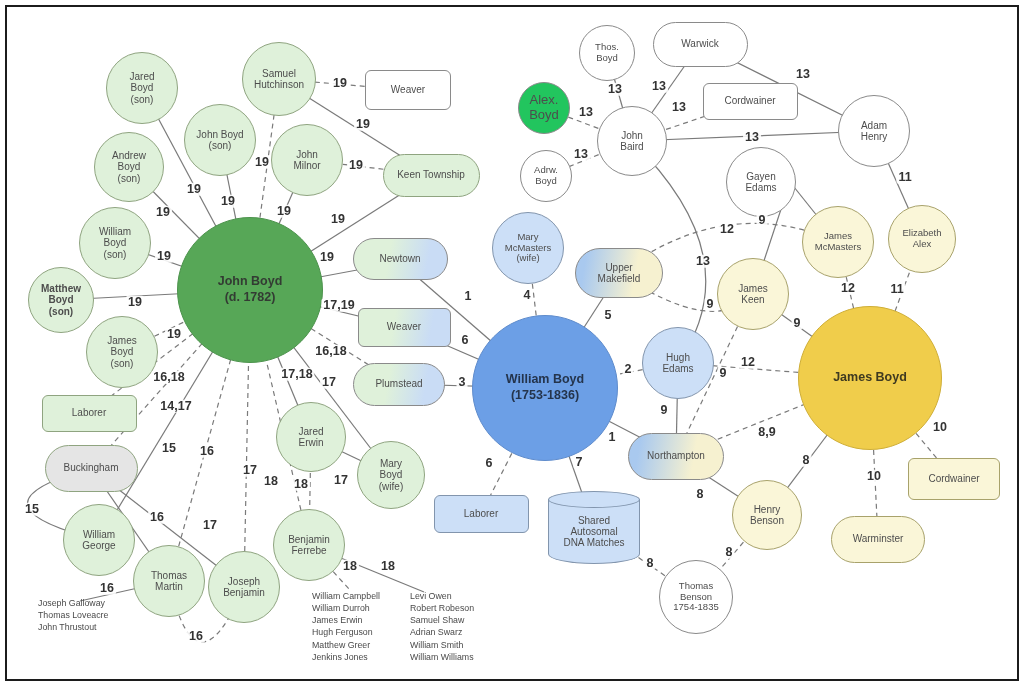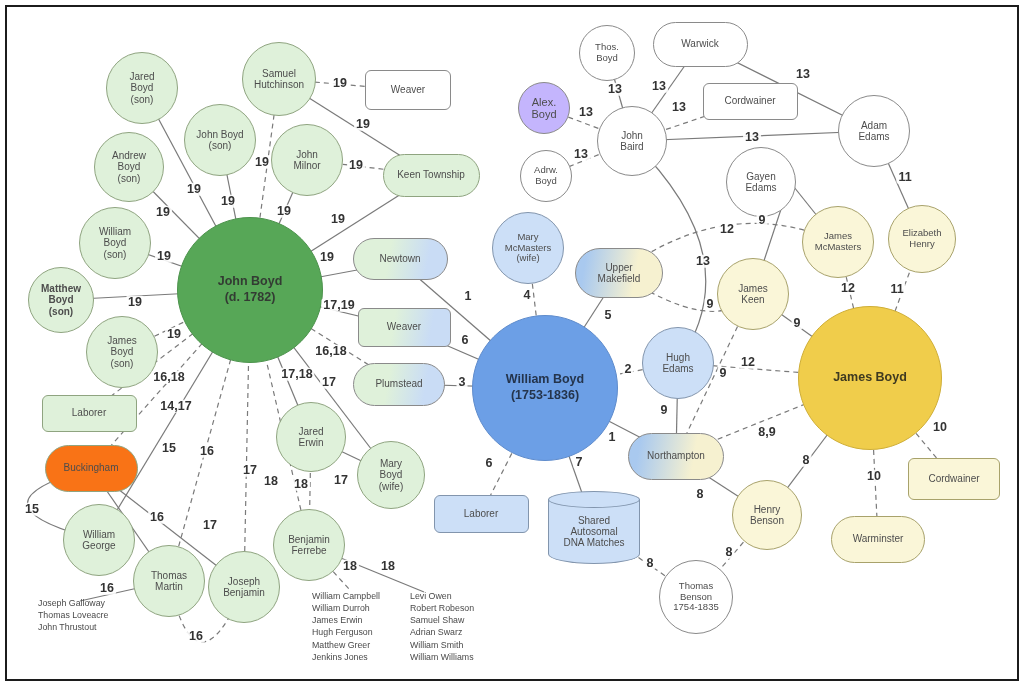--- a/index.html
+++ b/index.html
@@ -108,21 +108,21 @@
 (son)</div>
       <div class="node" style="left: 28px; top: 267px; width: 66px; height: 66px; background: rgb(223, 241, 218); border: 1px solid rgb(143, 164, 128); border-radius: 50%; font-weight: bold;">Matthew
 Boyd
 (son)</div>
       <div class="node" style="left: 86px; top: 316px; width: 72px; height: 72px; background: rgb(223, 241, 218); border: 1px solid rgb(143, 164, 128); border-radius: 50%;">James
 Boyd
 (son)</div>
       <div class="node hub" style="left: 177px; top: 217px; width: 146px; height: 146px; background: rgb(87, 167, 87); border: 1px solid rgb(77, 147, 77); border-radius: 50%; color: rgb(51, 59, 51);">John Boyd
 (d. 1782)</div>
       <div class="node" style="left: 41.5px; top: 394.5px; width: 95px; height: 37px; background: rgb(223, 241, 218); border: 1px solid rgb(143, 164, 128); border-radius: 6px;">Laborer</div>
-      <div class="node" style="left: 44.5px; top: 444.5px; width: 93px; height: 47px; background: #f97316; border: 1px solid rgb(143, 164, 128); border-radius: 23.5px;">Buckingham</div>
+      <div class="node" style="left: 44.5px; top: 444.5px; width: 93px; height: 47px; background: #e5e5e5; border: 1px solid rgb(143, 164, 128); border-radius: 23.5px;">Buckingham</div>
       <div class="node" style="left: 63px; top: 504px; width: 72px; height: 72px; background: rgb(223, 241, 218); border: 1px solid rgb(143, 164, 128); border-radius: 50%;">William
 George</div>
       <div class="node" style="left: 133px; top: 545px; width: 72px; height: 72px; background: rgb(223, 241, 218); border: 1px solid rgb(143, 164, 128); border-radius: 50%;">Thomas
 Martin</div>
       <div class="node" style="left: 208px; top: 551px; width: 72px; height: 72px; background: rgb(223, 241, 218); border: 1px solid rgb(143, 164, 128); border-radius: 50%;">Joseph
 Benjamin</div>
       <div class="node" style="left: 273px; top: 509px; width: 72px; height: 72px; background: rgb(223, 241, 218); border: 1px solid rgb(143, 164, 128); border-radius: 50%;">Benjamin
 Ferrebe</div>
       <div class="node" style="left: 276px; top: 402px; width: 70px; height: 70px; background: rgb(223, 241, 218); border: 1px solid rgb(143, 164, 128); border-radius: 50%;">Jared
 Erwin</div>
@@ -142,35 +142,35 @@
       <div class="node" style="left: 642px; top: 327px; width: 72px; height: 72px; background: rgb(204, 223, 247); border: 1px solid rgb(130, 149, 173); border-radius: 50%;">Hugh
 Edams</div>
       <div class="node" style="left: 628px; top: 432.5px; width: 96px; height: 47px; background: linear-gradient(100deg, rgb(169, 201, 239) 12%, rgb(246, 241, 208) 68%); border: 1px solid rgb(138, 138, 138); border-radius: 23.5px; text-align: center;">Northampton</div>
       <div class="node" style="left: 433.5px; top: 495px; width: 95px; height: 38px; background: rgb(204, 223, 247); border: 1px solid rgb(130, 149, 173); border-radius: 6px;">Laborer</div>
       <div class="node" style="left: 548px; top: 490.5px; width: 92px; height: 73px;"><div class="cyl-body" style="left: 0px; top: 8px; width: 92px; height: 65px; background: rgb(204, 223, 247); border-right: 1px solid rgb(130, 149, 173); border-bottom: 1px solid rgb(130, 149, 173); border-left: 1px solid rgb(130, 149, 173); border-image: initial; border-top: none; border-radius: 0px 0px 46px 46px / 0px 0px 10px 10px;"></div><div class="cyl-top" style="top: 0px; height: 17px; background: rgb(204, 223, 247); border: 1px solid rgb(130, 149, 173);"></div><div style="position: relative; padding-top: 9px; width: 100%;">Shared
 Autosomal
 DNA Matches</div></div>
       <div class="node" style="left: 579px; top: 25px; width: 56px; height: 56px; background: rgb(255, 255, 255); border: 1px solid rgb(138, 138, 138); border-radius: 50%; font-size: 9.5px;">Thos.
 Boyd</div>
       <div class="node" style="left: 652.5px; top: 21.5px; width: 95px; height: 45px; background: rgb(255, 255, 255); border: 1px solid rgb(138, 138, 138); border-radius: 22.5px;">Warwick</div>
-      <div class="node" style="left: 518px; top: 82px; width: 52px; height: 52px; background: #c4b5fd; border: 1px solid rgb(138, 138, 138); border-radius: 50%; font-size: 11px;">Alex.
+      <div class="node" style="left: 518px; top: 82px; width: 52px; height: 52px; background: #22c55e; border: 1px solid rgb(138, 138, 138); border-radius: 50%; font-size: 13px;">Alex.
 Boyd</div>
       <div class="node" style="left: 702.5px; top: 82.5px; width: 95px; height: 37px; background: rgb(255, 255, 255); border: 1px solid rgb(138, 138, 138); border-radius: 6px;">Cordwainer</div>
       <div class="node" style="left: 597px; top: 106px; width: 70px; height: 70px; background: rgb(255, 255, 255); border: 1px solid rgb(138, 138, 138); border-radius: 50%;">John
 Baird</div>
       <div class="node" style="left: 520px; top: 150px; width: 52px; height: 52px; background: rgb(255, 255, 255); border: 1px solid rgb(138, 138, 138); border-radius: 50%; font-size: 9.5px;">Adrw.
 Boyd</div>
       <div class="node" style="left: 838px; top: 95px; width: 72px; height: 72px; background: rgb(255, 255, 255); border: 1px solid rgb(138, 138, 138); border-radius: 50%;">Adam
-Edams</div>
+Henry</div>
       <div class="node" style="left: 726px; top: 147px; width: 70px; height: 70px; background: rgb(255, 255, 255); border: 1px solid rgb(138, 138, 138); border-radius: 50%;">Gayen
 Edams</div>
       <div class="node" style="left: 802px; top: 206px; width: 72px; height: 72px; background: rgb(250, 246, 216); border: 1px solid rgb(168, 162, 107); border-radius: 50%; font-size: 9.5px;">James
 McMasters</div>
       <div class="node" style="left: 888px; top: 205px; width: 68px; height: 68px; background: rgb(250, 246, 216); border: 1px solid rgb(168, 162, 107); border-radius: 50%; font-size: 9.5px;">Elizabeth
-Henry</div>
+Alex</div>
       <div class="node" style="left: 717px; top: 258px; width: 72px; height: 72px; background: rgb(250, 246, 216); border: 1px solid rgb(168, 162, 107); border-radius: 50%;">James
 Keen</div>
       <div class="node hub" style="left: 798px; top: 306px; width: 144px; height: 144px; background: rgb(240, 205, 75); border: 1px solid rgb(207, 174, 55); border-radius: 50%; color: rgb(63, 58, 32);">James Boyd</div>
       <div class="node" style="left: 732px; top: 480px; width: 70px; height: 70px; background: rgb(250, 246, 216); border: 1px solid rgb(168, 162, 107); border-radius: 50%;">Henry
 Benson</div>
       <div class="node" style="left: 659px; top: 560px; width: 74px; height: 74px; background: rgb(255, 255, 255); border: 1px solid rgb(138, 138, 138); border-radius: 50%; font-size: 9.5px;">Thomas
 Benson
 1754-1835</div>
       <div class="node" style="left: 831px; top: 515.5px; width: 94px; height: 47px; background: rgb(250, 246, 216); border: 1px solid rgb(168, 162, 107); border-radius: 23.5px;">Warminster</div>
       <div class="node" style="left: 908px; top: 458px; width: 92px; height: 42px; background: rgb(250, 246, 216); border: 1px solid rgb(168, 162, 107); border-radius: 6px;">Cordwainer</div>

